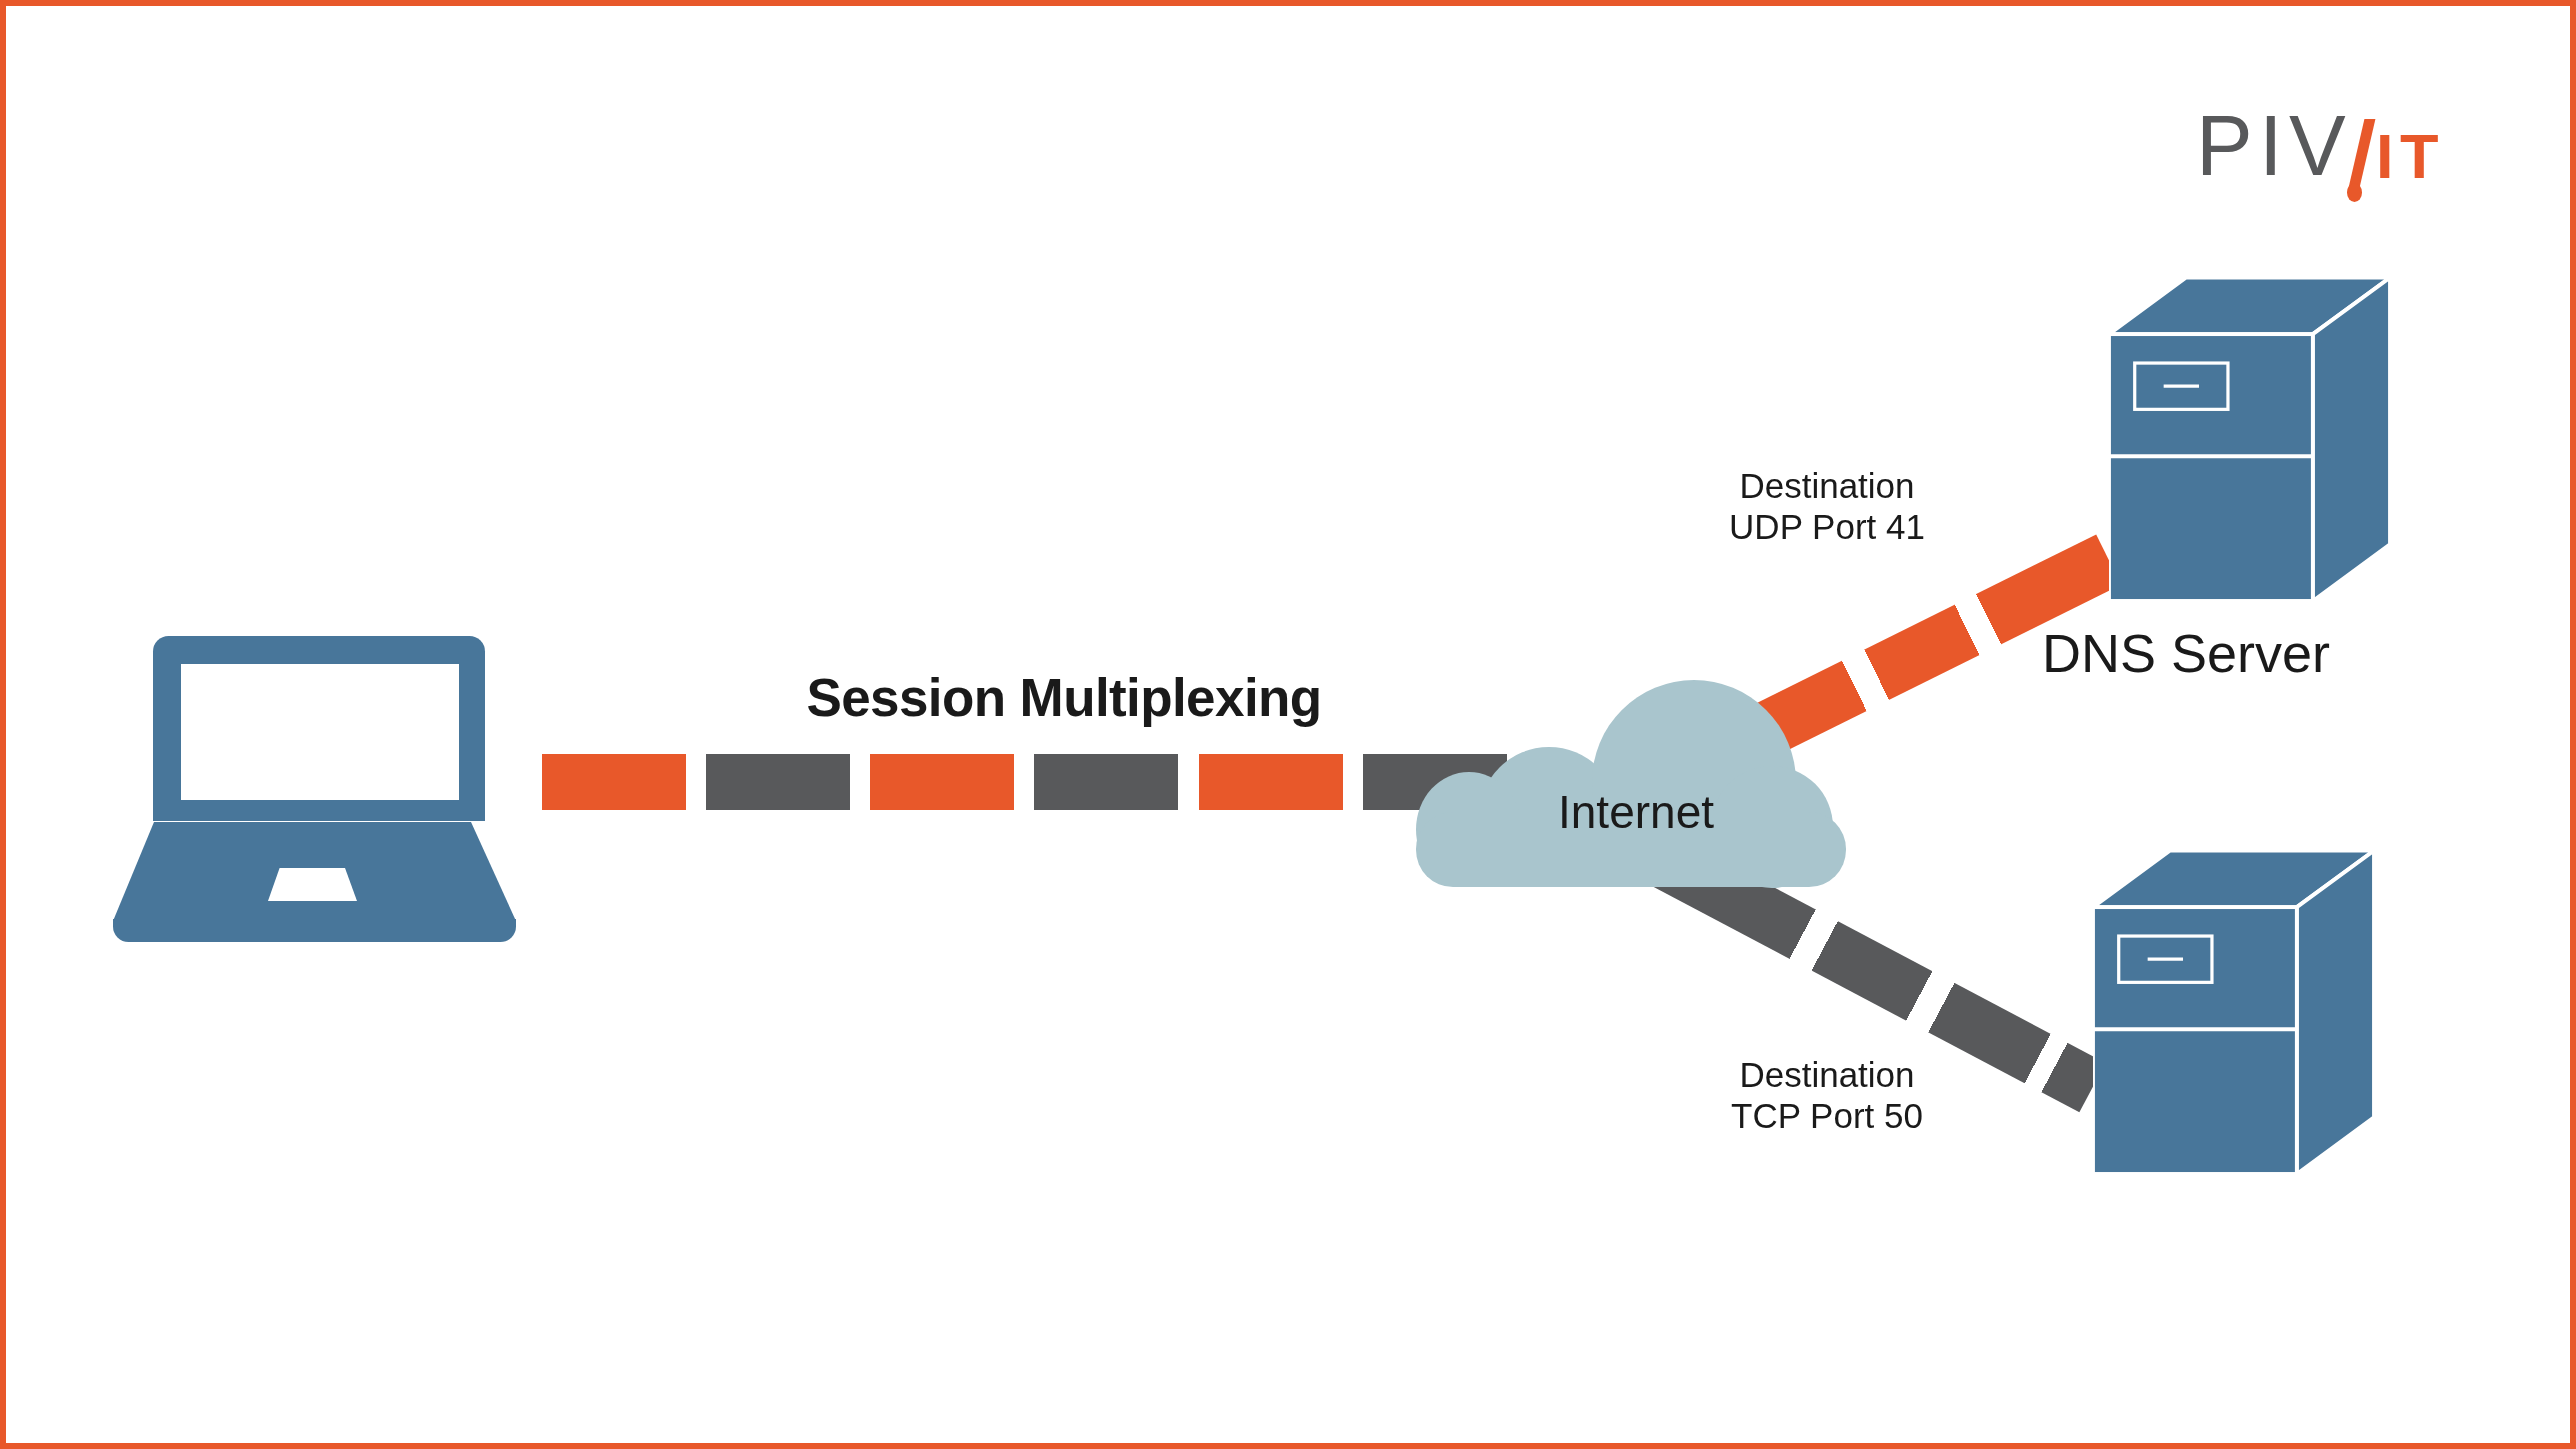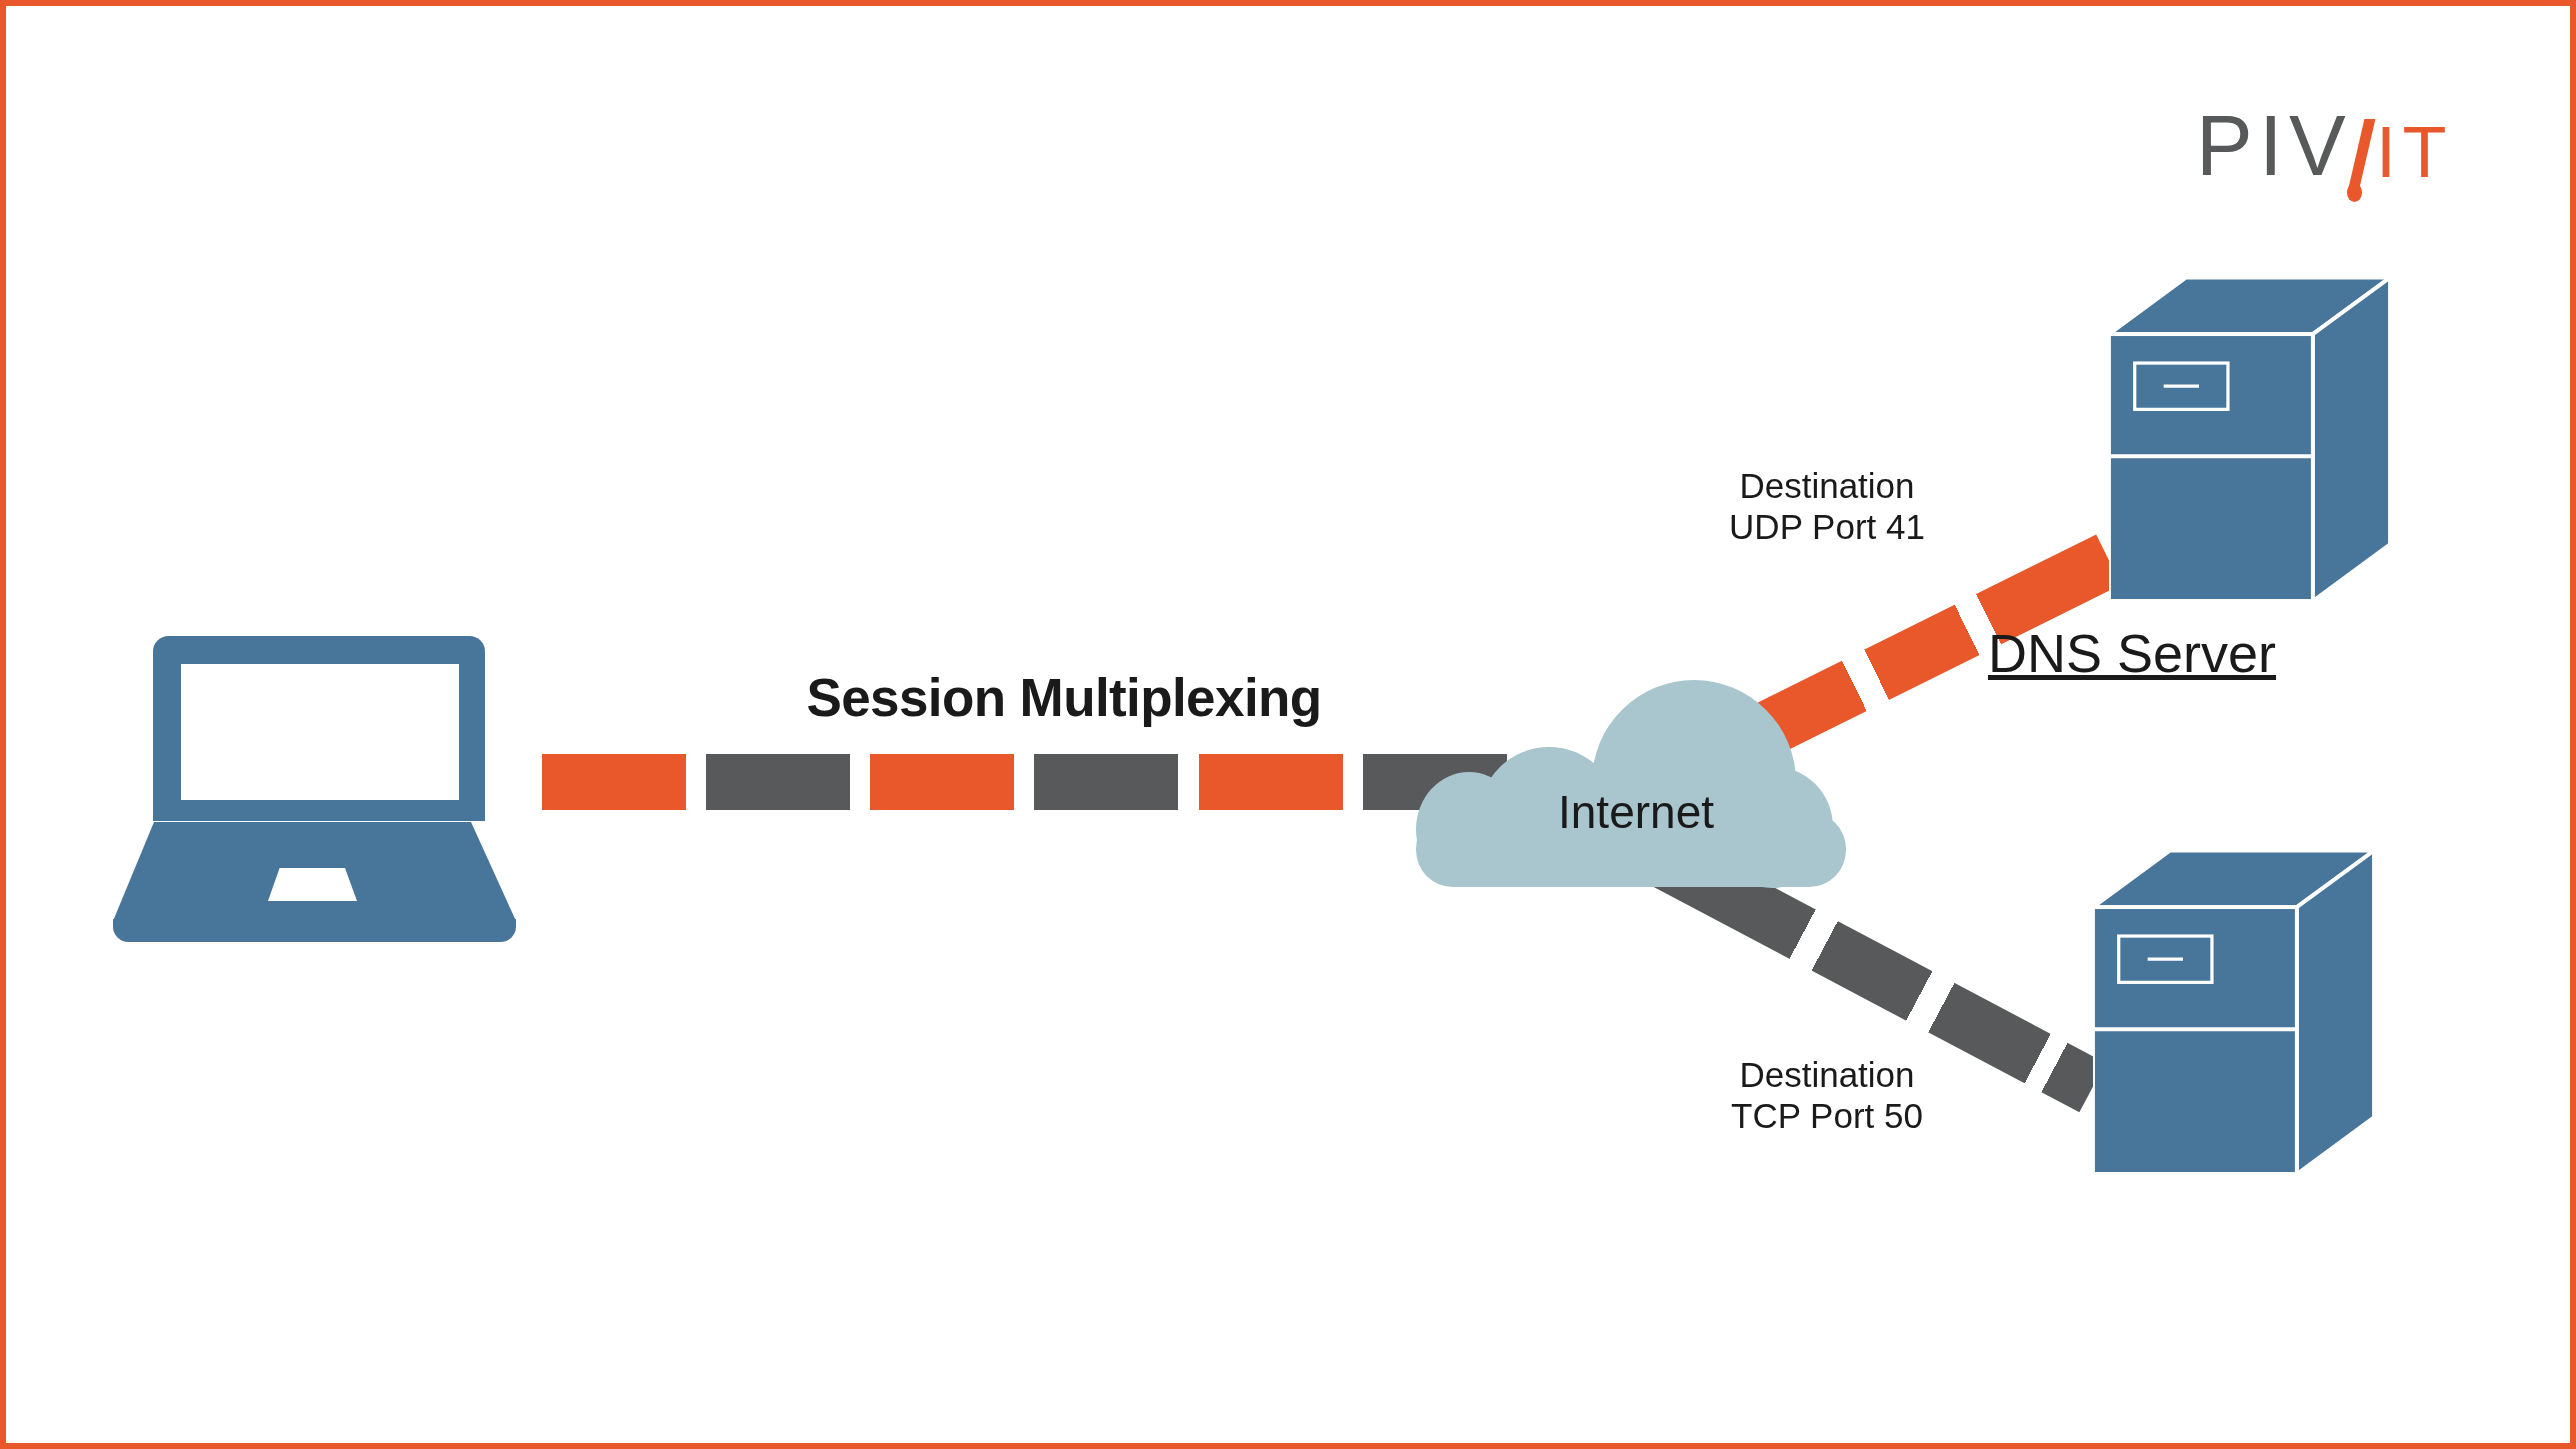--- a/index.html
+++ b/index.html
@@ -16,21 +16,21 @@
     width:2576px;height:1449px;
     box-sizing:border-box;
     border:6.4px solid var(--orange);
     background:var(--bg);
     overflow:hidden;
     font-family:"Liberation Sans","DejaVu Sans",sans-serif;
   }
   
   .logo{position:absolute;left:2190px;top:97px;display:flex;align-items:flex-end;height:85px;}
   .logo .gray-part{font-size:85px;line-height:1;font-weight:400;letter-spacing:6.4px;color:var(--gray);}
-  .logo .orange-part{font-size:72px;line-height:1;font-weight:400;letter-spacing:6.4px;color:var(--orange);}
+  .logo .orange-part{font-size:63px;line-height:1;font-weight:700;letter-spacing:6.4px;color:var(--orange);}
   .logo .slash{width:11px;height:73px;background:var(--orange);transform:skewX(-13deg);margin:0 9px -3.9px 3.9px;}
   .logo .dot{position:absolute;left:151px;top:80px;width:15px;height:18.7px;border-radius:50%;background:var(--orange);}
   
   .laptop-lid{position:absolute;left:147px;top:630px;width:332px;height:185px;background:var(--blue);border-radius:15.5px 15.5px 0 0;}
   .laptop-screen{position:absolute;left:175px;top:658px;width:278px;height:136px;background:#fff;}
   .laptop-trap{position:absolute;left:107px;top:816px;width:403px;height:99px;background:var(--blue);
     clip-path:polygon(41px 0,358px 0,403px 99px,0 99px);}
   .laptop-bar{position:absolute;left:107px;top:913px;width:403px;height:23px;background:var(--blue);border-radius:0 0 15.5px 15.5px;}
   .laptop-trackpad{position:absolute;left:262px;top:862px;width:89px;height:33px;background:#fff;
     clip-path:polygon(11.6px 0,77px 0,89px 33px,0 33px);}
@@ -71,21 +71,21 @@
   .dns-pos{left:2103px;top:267px;}
   .web-pos{left:2087px;top:840px;}
   
   .session-label{position:absolute;left:736px;top:661px;width:644px;text-align:center;
     font-size:53px;font-weight:600;letter-spacing:-0.6px;color:var(--ink);z-index:7;}
   .dest-label{position:absolute;width:322px;text-align:center;font-size:35px;line-height:41px;
     font-weight:400;color:var(--ink);z-index:7;}
   .dest-udp{left:1660px;top:459px;}
   .dest-tcp{left:1660px;top:1048px;}
   .server-label{position:absolute;width:386px;text-align:center;font-size:54px;font-weight:500;color:var(--ink);z-index:7;}
-  .dns-label{left:1933px;top:616px;text-decoration:underline;}
+  .dns-label{left:1987px;top:616px;}
   .web-label{left:1996px;top:1214px;}
 </style>
 </head>
 <body>
 
 <div id="canvas">
 
   <div class="logo">
     <span class="gray-part">PIV</span>
     <span class="slash"></span>

